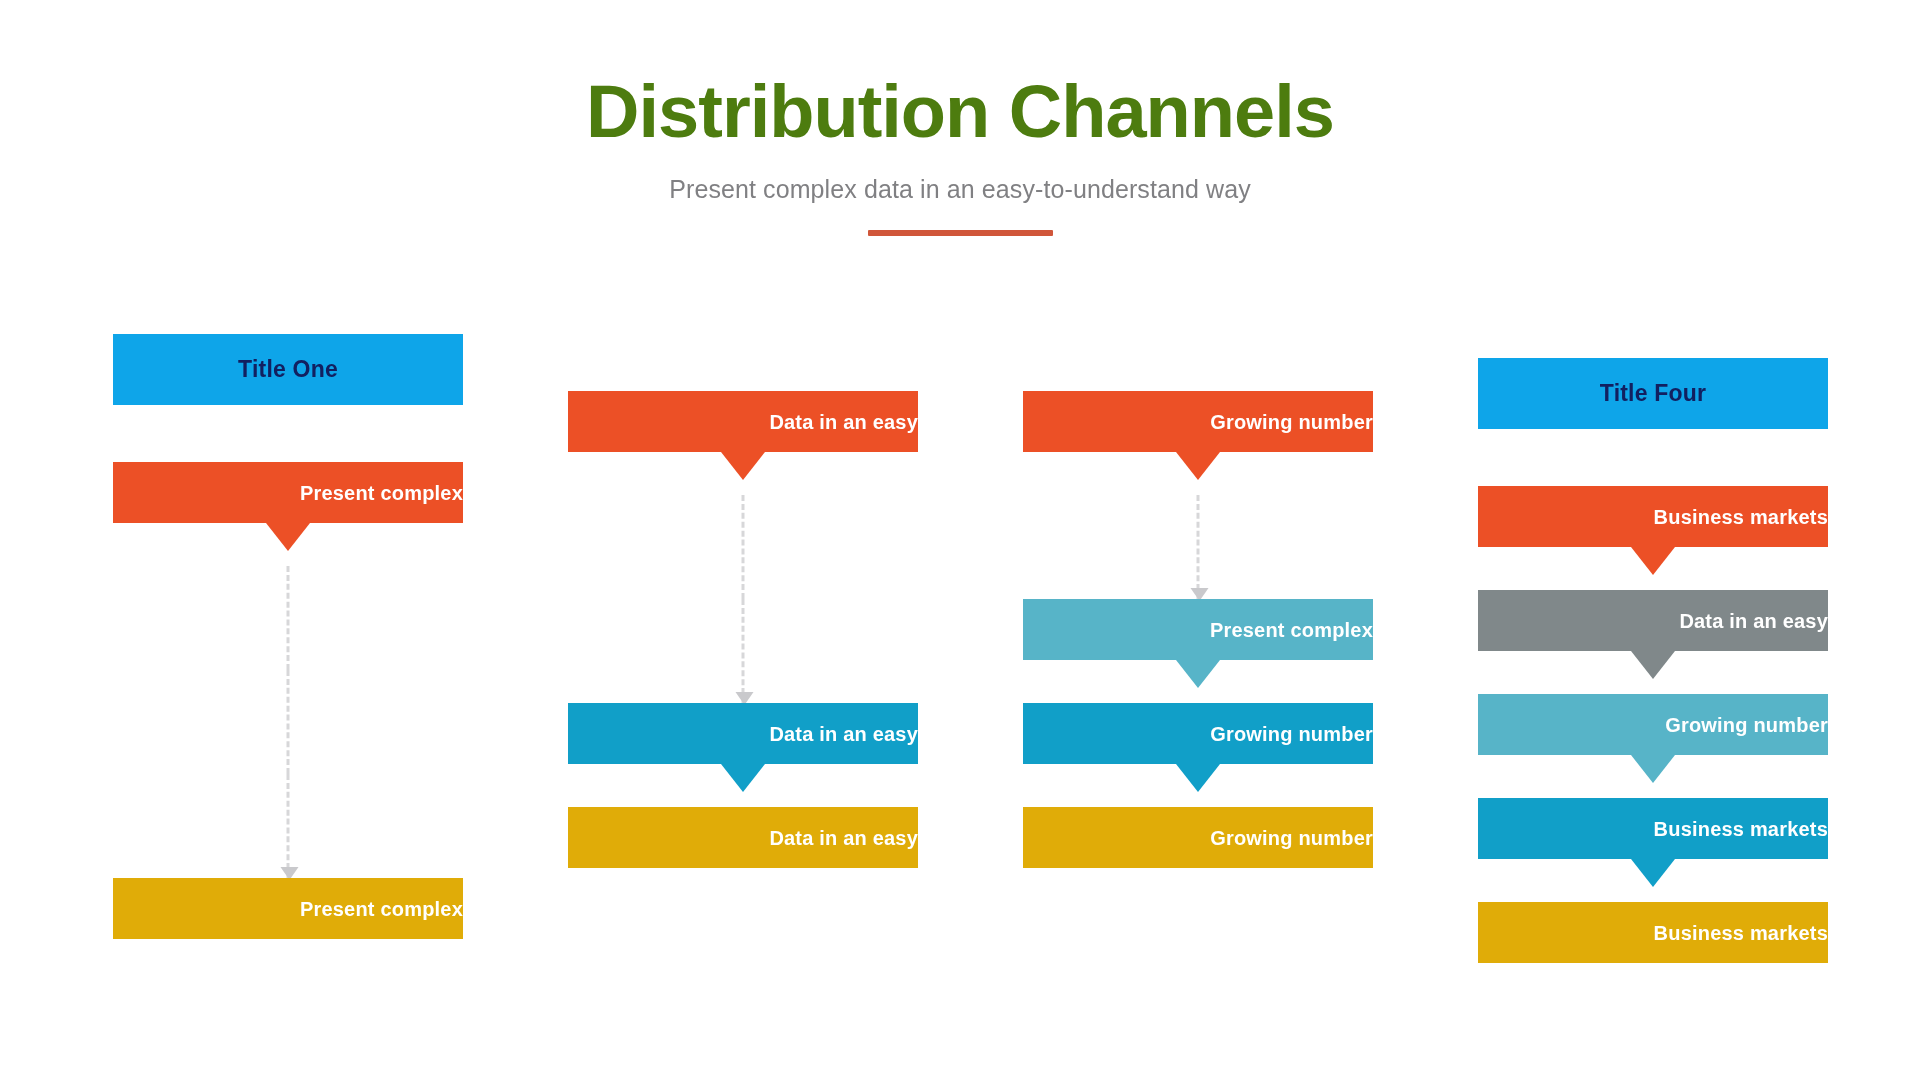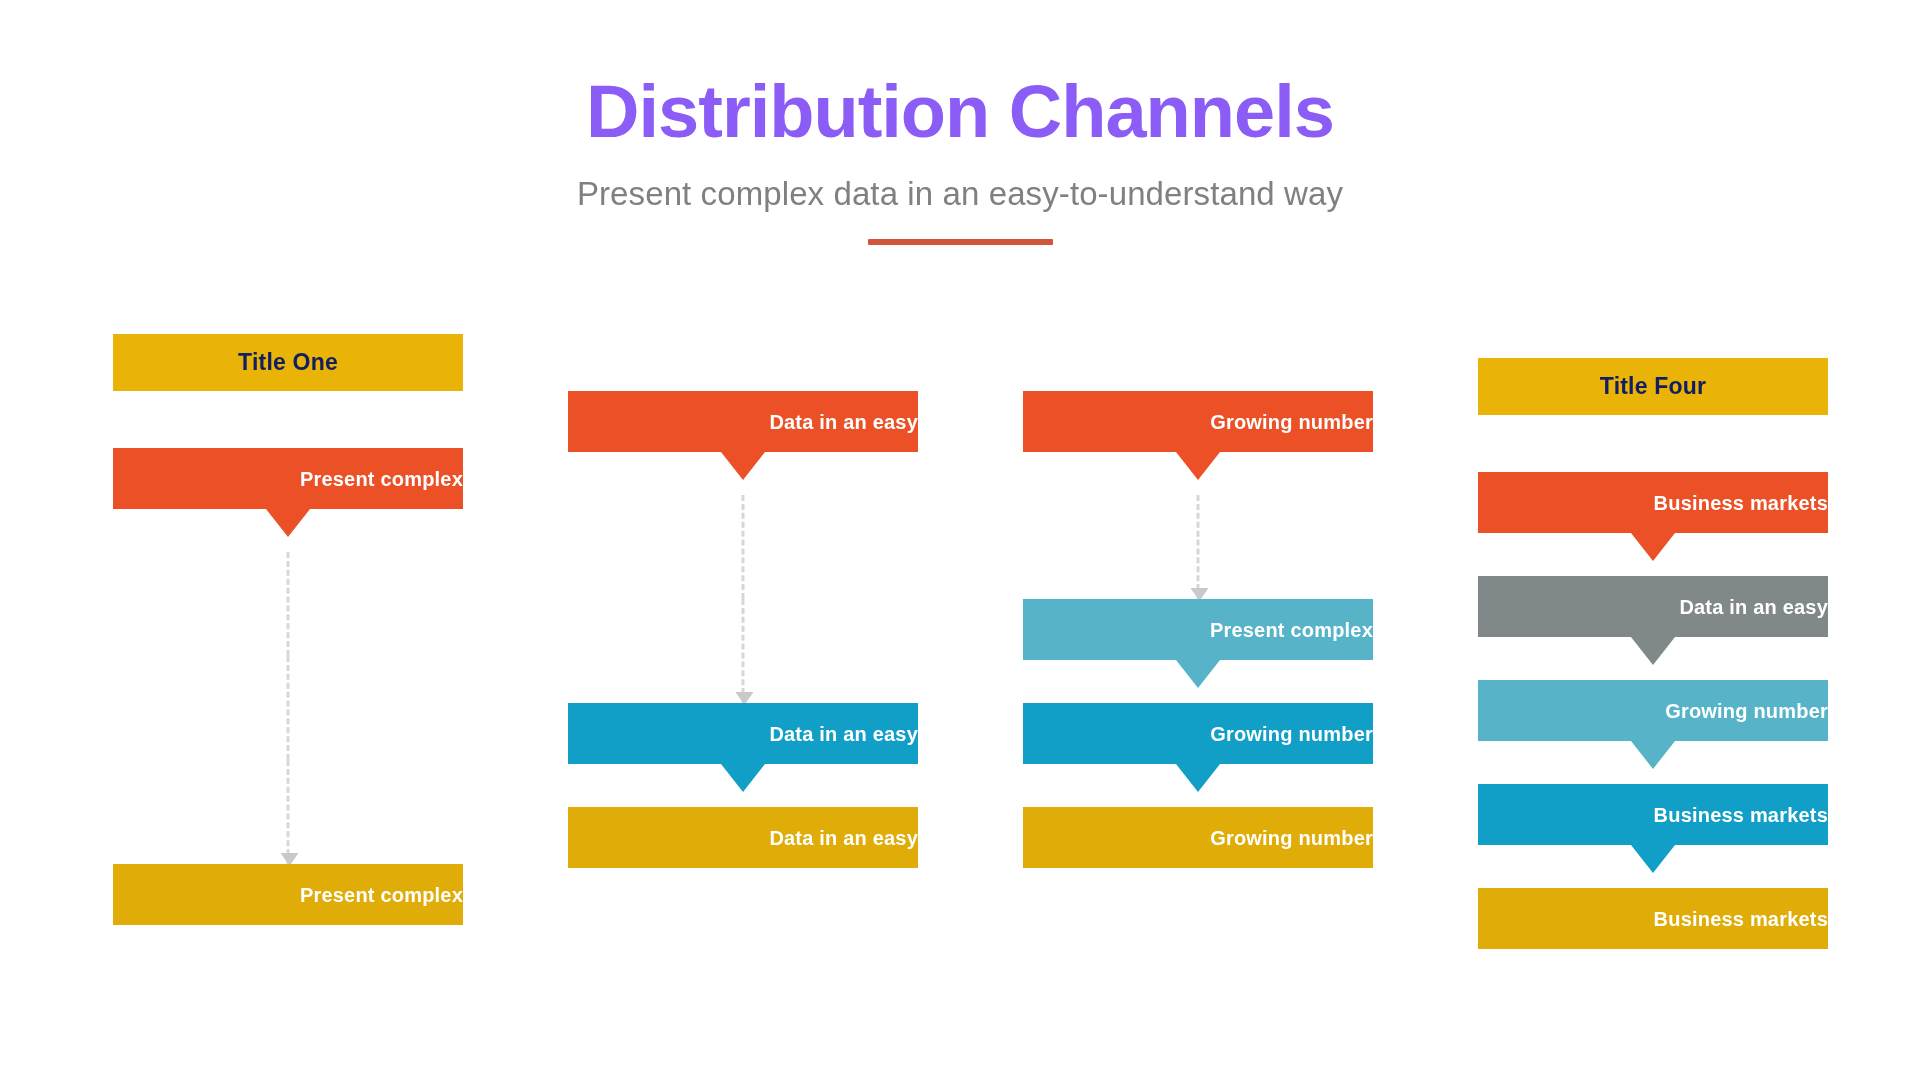--- a/index.html
+++ b/index.html
@@ -10,42 +10,42 @@
     font-family:"Liberation Sans", sans-serif;
     overflow:hidden;
     position:relative;
   }
   .slide { position:relative; width:1920px; height:1080px; }
 
   
   .header { position:absolute; left:0; top:0; width:1920px; text-align:center; }
   .page-title {
     font-size:74px; line-height:1.0; font-weight:bold;
-    color:#8b5cf6; letter-spacing:-1px;
+    color:#4d7c0f; letter-spacing:-1px;
     margin-top:75px;
   }
   .page-subtitle {
-    font-size:33px; color:#808083; font-weight:normal;
+    font-size:25px; color:#808083; font-weight:normal;
     margin-top:26px; letter-spacing:0.1px;
   }
   .divider {
     width:185px; height:6px; background:#d0563a;
     margin:26px auto 0 auto; border-radius:1px;
   }
 
   
   .columns {
     position:absolute; left:0; top:334px; width:1920px;
     display:flex; justify-content:flex-start; padding-left:113px;
   }
   .column { width:350px; margin-right:105px; position:relative; }
   .column:last-child { margin-right:0;margin-top:24px; }
 
   .col-header {
-    height:57px; background:#eab308;
+    height:71px; background:#0ea5e9;
     display:flex; align-items:center; justify-content:center;
     color:#122060; font-size:23px; font-weight:bold;
     letter-spacing:0.2px;
   }
 
   
   .stack { position:relative; margin-top:57px; }
 
   .slot { position:relative; height:104px; }
 

